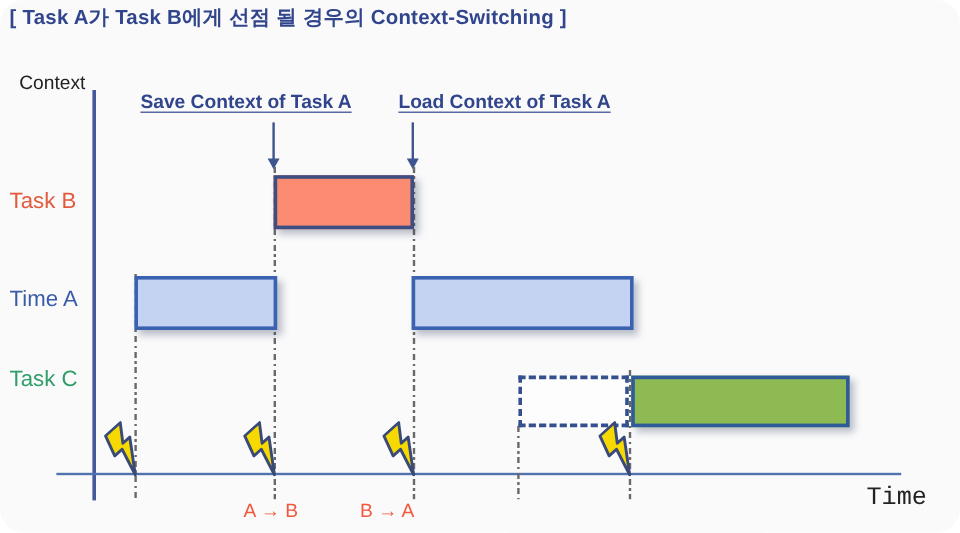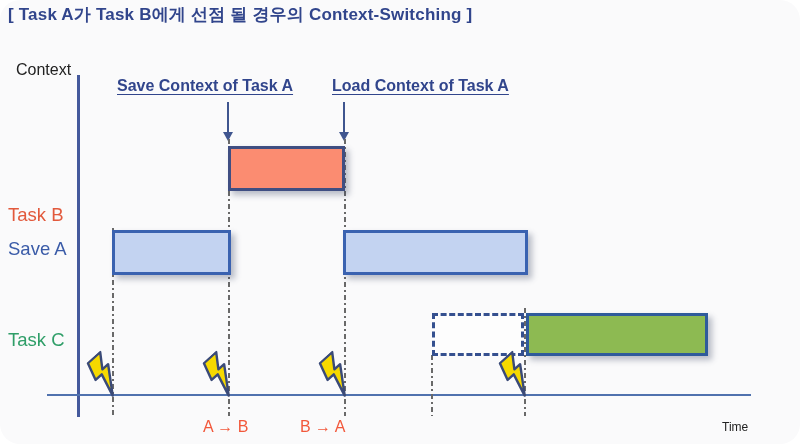--- a/index.html
+++ b/index.html
@@ -8,41 +8,41 @@
     background:#fafafb; overflow:hidden;
     font-family:"Liberation Sans", sans-serif;
     border-radius:20px;
   }
   .title {
     position:absolute; left:8px; top:3px;
     font-size:17px; font-weight:600; color:#31458c; letter-spacing:0.2px;
   }
   .axis-label { position:absolute; color:#222; }
   .priority-label { left:16px; top:61px; font-size:16px; }
-  .time-label   { left:722px; top:420px; font-size:12px; }
+  .time-label   { left:722px; top:404px; font-size:21px;font-family:Liberation Mono, monospace; }
   .y-axis { position:absolute; left:77px; top:75px; width:2.5px; height:342px; background:#44599c; }
   .x-axis { position:absolute; left:47px; top:394px; width:704px; height:2px; background:#5072ae; }
   .ann {
     position:absolute; top:77px; color:#31458c; font-size:16px; font-weight:600;
     text-decoration:underline; text-underline-offset:3px;
   }
   .ann.save { left:117px; }
   .ann.load { left:332px; }
   .v-arrow { position:absolute; top:102px; width:2px; height:31px; background:#3f558f; }
   .v-arrow.a1 { left:227px; }
   .v-arrow.a2 { left:343px; }
   .v-arrow::after {
     content:""; position:absolute; bottom:-8px; left:-4px;
     border-left:5px solid transparent; border-right:5px solid transparent;
     border-top:9px solid #3f558f;
   }
   .task-label { position:absolute; left:8px; font-size:18.5px; font-weight:500; }
-  .task-label.b { top:156px;margin-top:48px; }
+  .task-label.b { top:156px; }
   .task-label.a { top:238px; }
-  .task-label.c { top:329px; }
+  .task-label.c { top:305px; }
   .guide {
     position:absolute; width:1.6px;
     background-image:repeating-linear-gradient(to bottom,
       #696969 0 5px, transparent 5px 8px, #696969 8px 10px, transparent 10px 13px);
   }
   .bar { position:absolute; box-sizing:border-box; }
   .bar.solid { box-shadow:4px 4px 6px rgba(50,60,90,0.33); }
   .bolt { position:absolute; width:30px; height:44px; transform:rotate(-42deg); }
   .switch { position:absolute; top:418px; color:#f2583b; font-size:16px; font-weight:500; }
   .switch.ab { left:203px; }
@@ -60,21 +60,21 @@
   <div class="y-axis"></div>
   <div class="x-axis"></div>
 
   <div class="ann load">Load Context of Task A</div>
   <div class="ann save">Save Context of Task A</div>
 
   <div class="v-arrow a1"></div>
   <div class="v-arrow a2"></div>
 
   <div class="task-label b" style="color: rgb(226, 89, 60);">Task B</div>
-  <div class="task-label a" style="color: rgb(58, 91, 168);">Save A</div>
+  <div class="task-label a" style="color: rgb(58, 91, 168);">Time A</div>
   <div class="task-label c" style="color: rgb(47, 158, 104);">Task C</div>
 
   <div class="switch ab">A → B</div>
   <div class="switch ba">B → A</div>
 <div class="guide" style="left: 112px; top: 228px; height: 188px;"></div>
     <div class="guide" style="left: 228px; top: 139px; height: 277px;"></div>
     <div class="guide" style="left: 344px; top: 139px; height: 277px;"></div>
     <div class="guide" style="left: 431px; top: 355px; height: 61px;"></div>
     <div class="guide" style="left: 524px; top: 308px; height: 108px;"></div>
     <div class="bar solid" style="left: 228px; top: 146px; width: 117px; height: 45px; background: rgb(251, 140, 113); border: 3px solid rgb(63, 78, 130);"></div>

